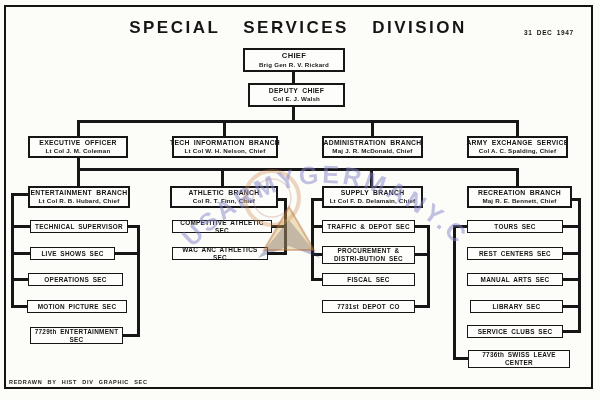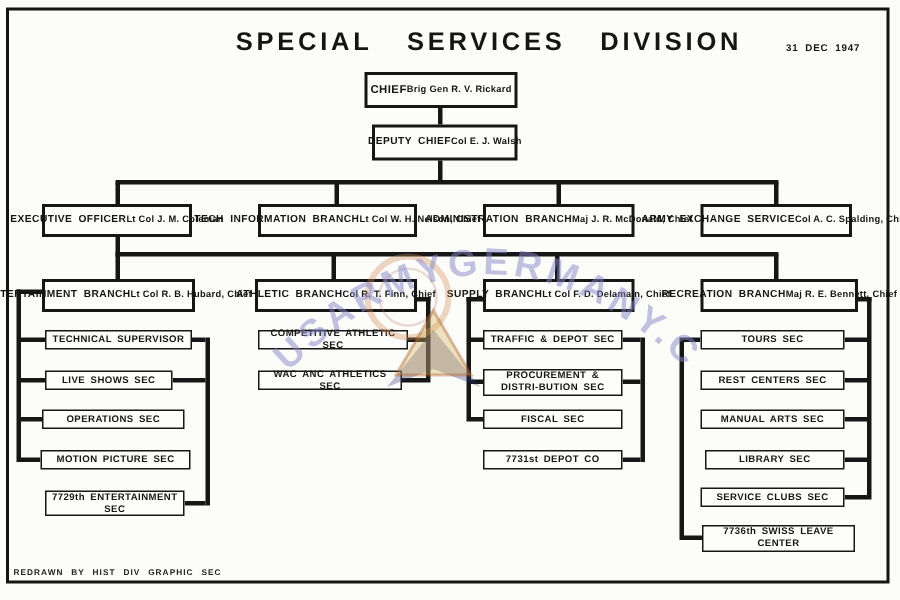--- a/index.html
+++ b/index.html
@@ -1,26 +1,26 @@
 <!DOCTYPE html>
 <html><head>
 <meta charset="utf-8">
 <style>
   html,body{margin:0;padding:0;background:#e8e8e4;}
   #stage{position:relative;width:600px;height:400px;background:#fcfcf9;overflow:hidden;
          font-family:"Liberation Sans", sans-serif;color:#151515;}
   #frame{position:absolute;left:4px;top:5px;width:585px;height:380px;border:2.5px solid #141414;}
-  .title{position:absolute;left:136px;top:18px;width:380px;text-align:center;
+  .title{position:absolute;left:108px;top:18px;width:380px;text-align:center;
          font-size:17px;font-weight:700;letter-spacing:2.5px;word-spacing:16px;}
   .date{position:absolute;left:524px;top:29px;width:66px;font-size:6.5px;font-weight:700;
         letter-spacing:.6px;word-spacing:2px;}
   .credit{position:absolute;left:9px;top:379px;font-size:5.5px;font-weight:700;
           letter-spacing:.7px;word-spacing:3px;color:#222;}
   .box{position:absolute;box-sizing:border-box;background:#fdfdfb;border:2px solid #161616;
-       display:flex;flex-direction:row;align-items:center;justify-content:center;
+       display:flex;flex-direction:column;align-items:center;justify-content:center;
        text-align:center;line-height:1.18;z-index:2;padding:0 2px;}
   .sub{border-width:1.6px;}
   .bt{font-weight:700;font-size:6.8px;letter-spacing:.3px;word-spacing:2px;white-space:nowrap;}
   .btL{font-size:7.6px;}
   .bn{font-size:6.2px;font-weight:600;letter-spacing:.2px;white-space:nowrap;}
   .bs{font-weight:700;font-size:6.4px;letter-spacing:.3px;word-spacing:1.5px;}
   .ln{display:block;position:absolute;background:#161616;z-index:1;}
   #wm{position:absolute;left:0;top:0;z-index:5;pointer-events:none;}
 </style>
 </head>

